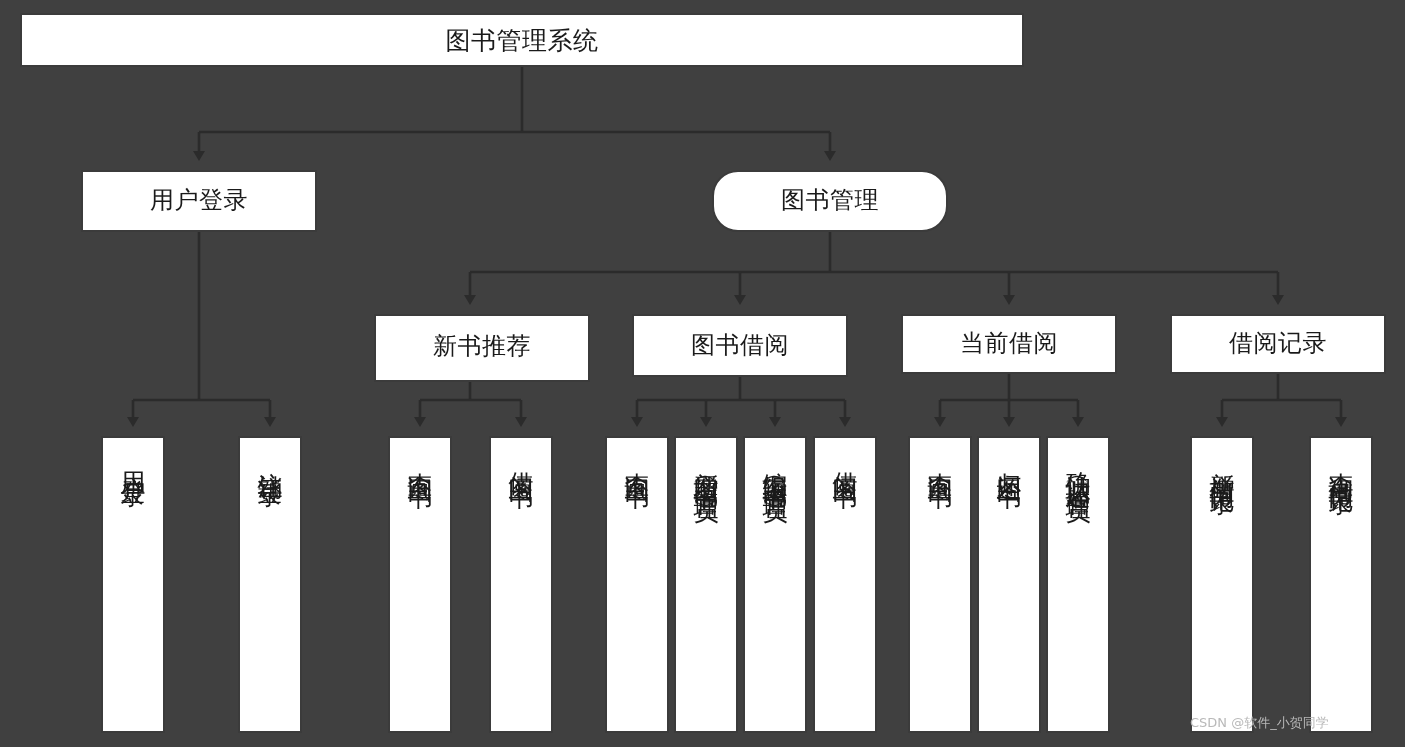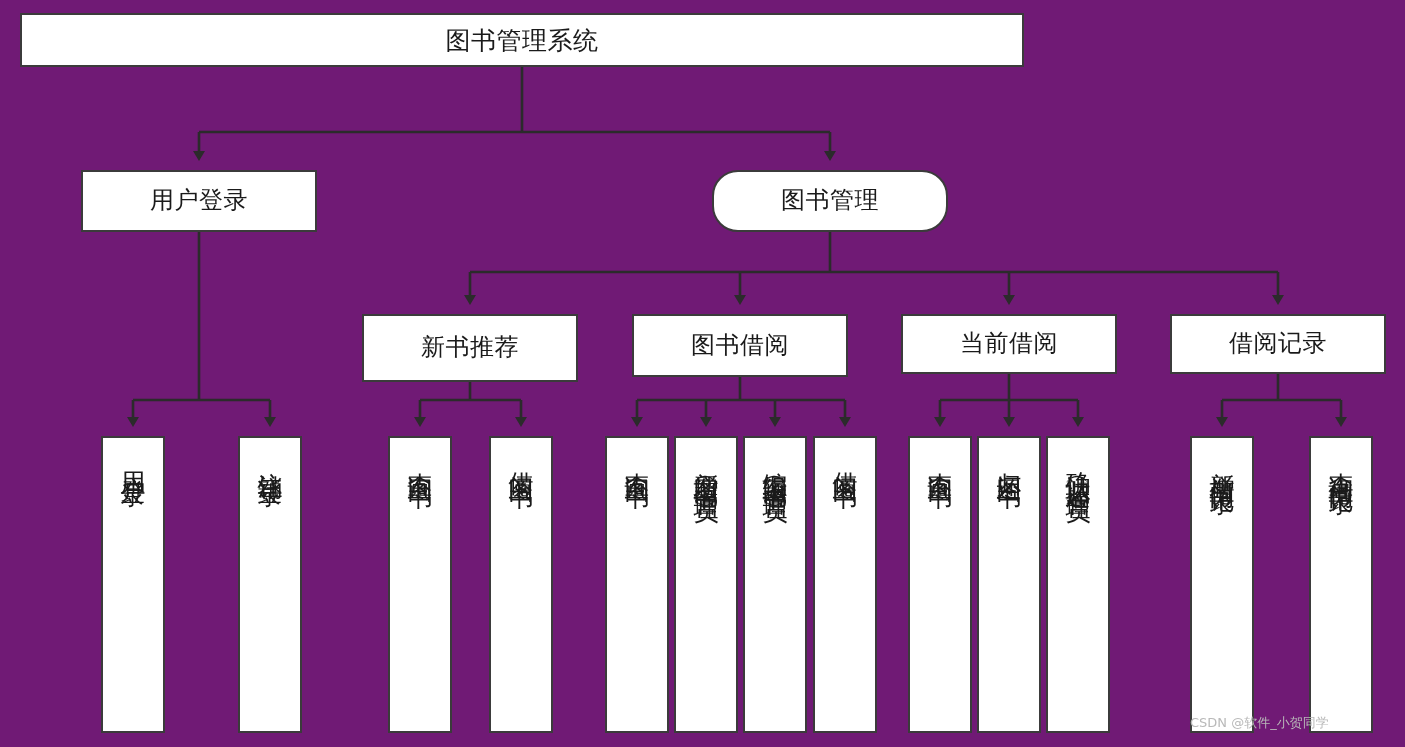--- a/index.html
+++ b/index.html
@@ -4,21 +4,21 @@
 <style>
   html, body {
     margin: 0;
     padding: 0;
     background: #ffffff;
   }
   #canvas {
     position: relative;
     width: 1405px;
     height: 747px;
-    background: #701a75;
+    background: #404040;
     overflow: hidden;
     font-family: "DejaVu Sans", "Liberation Sans", sans-serif;
   }
   #svg-layer {
     position: absolute;
     left: 0;
     top: 0;
     width: 1405px;
     height: 747px;
   }
@@ -127,21 +127,21 @@
     <span class="label">图书管理系统</span>
   </div>
 
   <div class="node horizontal" style="left:81px; top:170px; width:236px; height:62px;">
     <span class="label">用户登录</span>
   </div>
   <div class="node horizontal" style="left:712px; top:170px; width:236px; height:62px;border-radius:26px;">
     <span class="label">图书管理</span>
   </div>
 
-  <div class="node horizontal" style="left:362px; top:314px; width:216px; height:68px;">
+  <div class="node horizontal" style="left:374px; top:314px; width:216px; height:68px;font-family:Liberation Mono, monospace;">
     <span class="label">新书推荐</span>
   </div>
   <div class="node horizontal" style="left:632px; top:314px; width:216px; height:63px;">
     <span class="label">图书借阅</span>
   </div>
   <div class="node horizontal" style="left:901px; top:314px; width:216px; height:60px;">
     <span class="label">当前借阅</span>
   </div>
   <div class="node horizontal" style="left:1170px; top:314px; width:216px; height:60px;">
     <span class="label">借阅记录</span>

